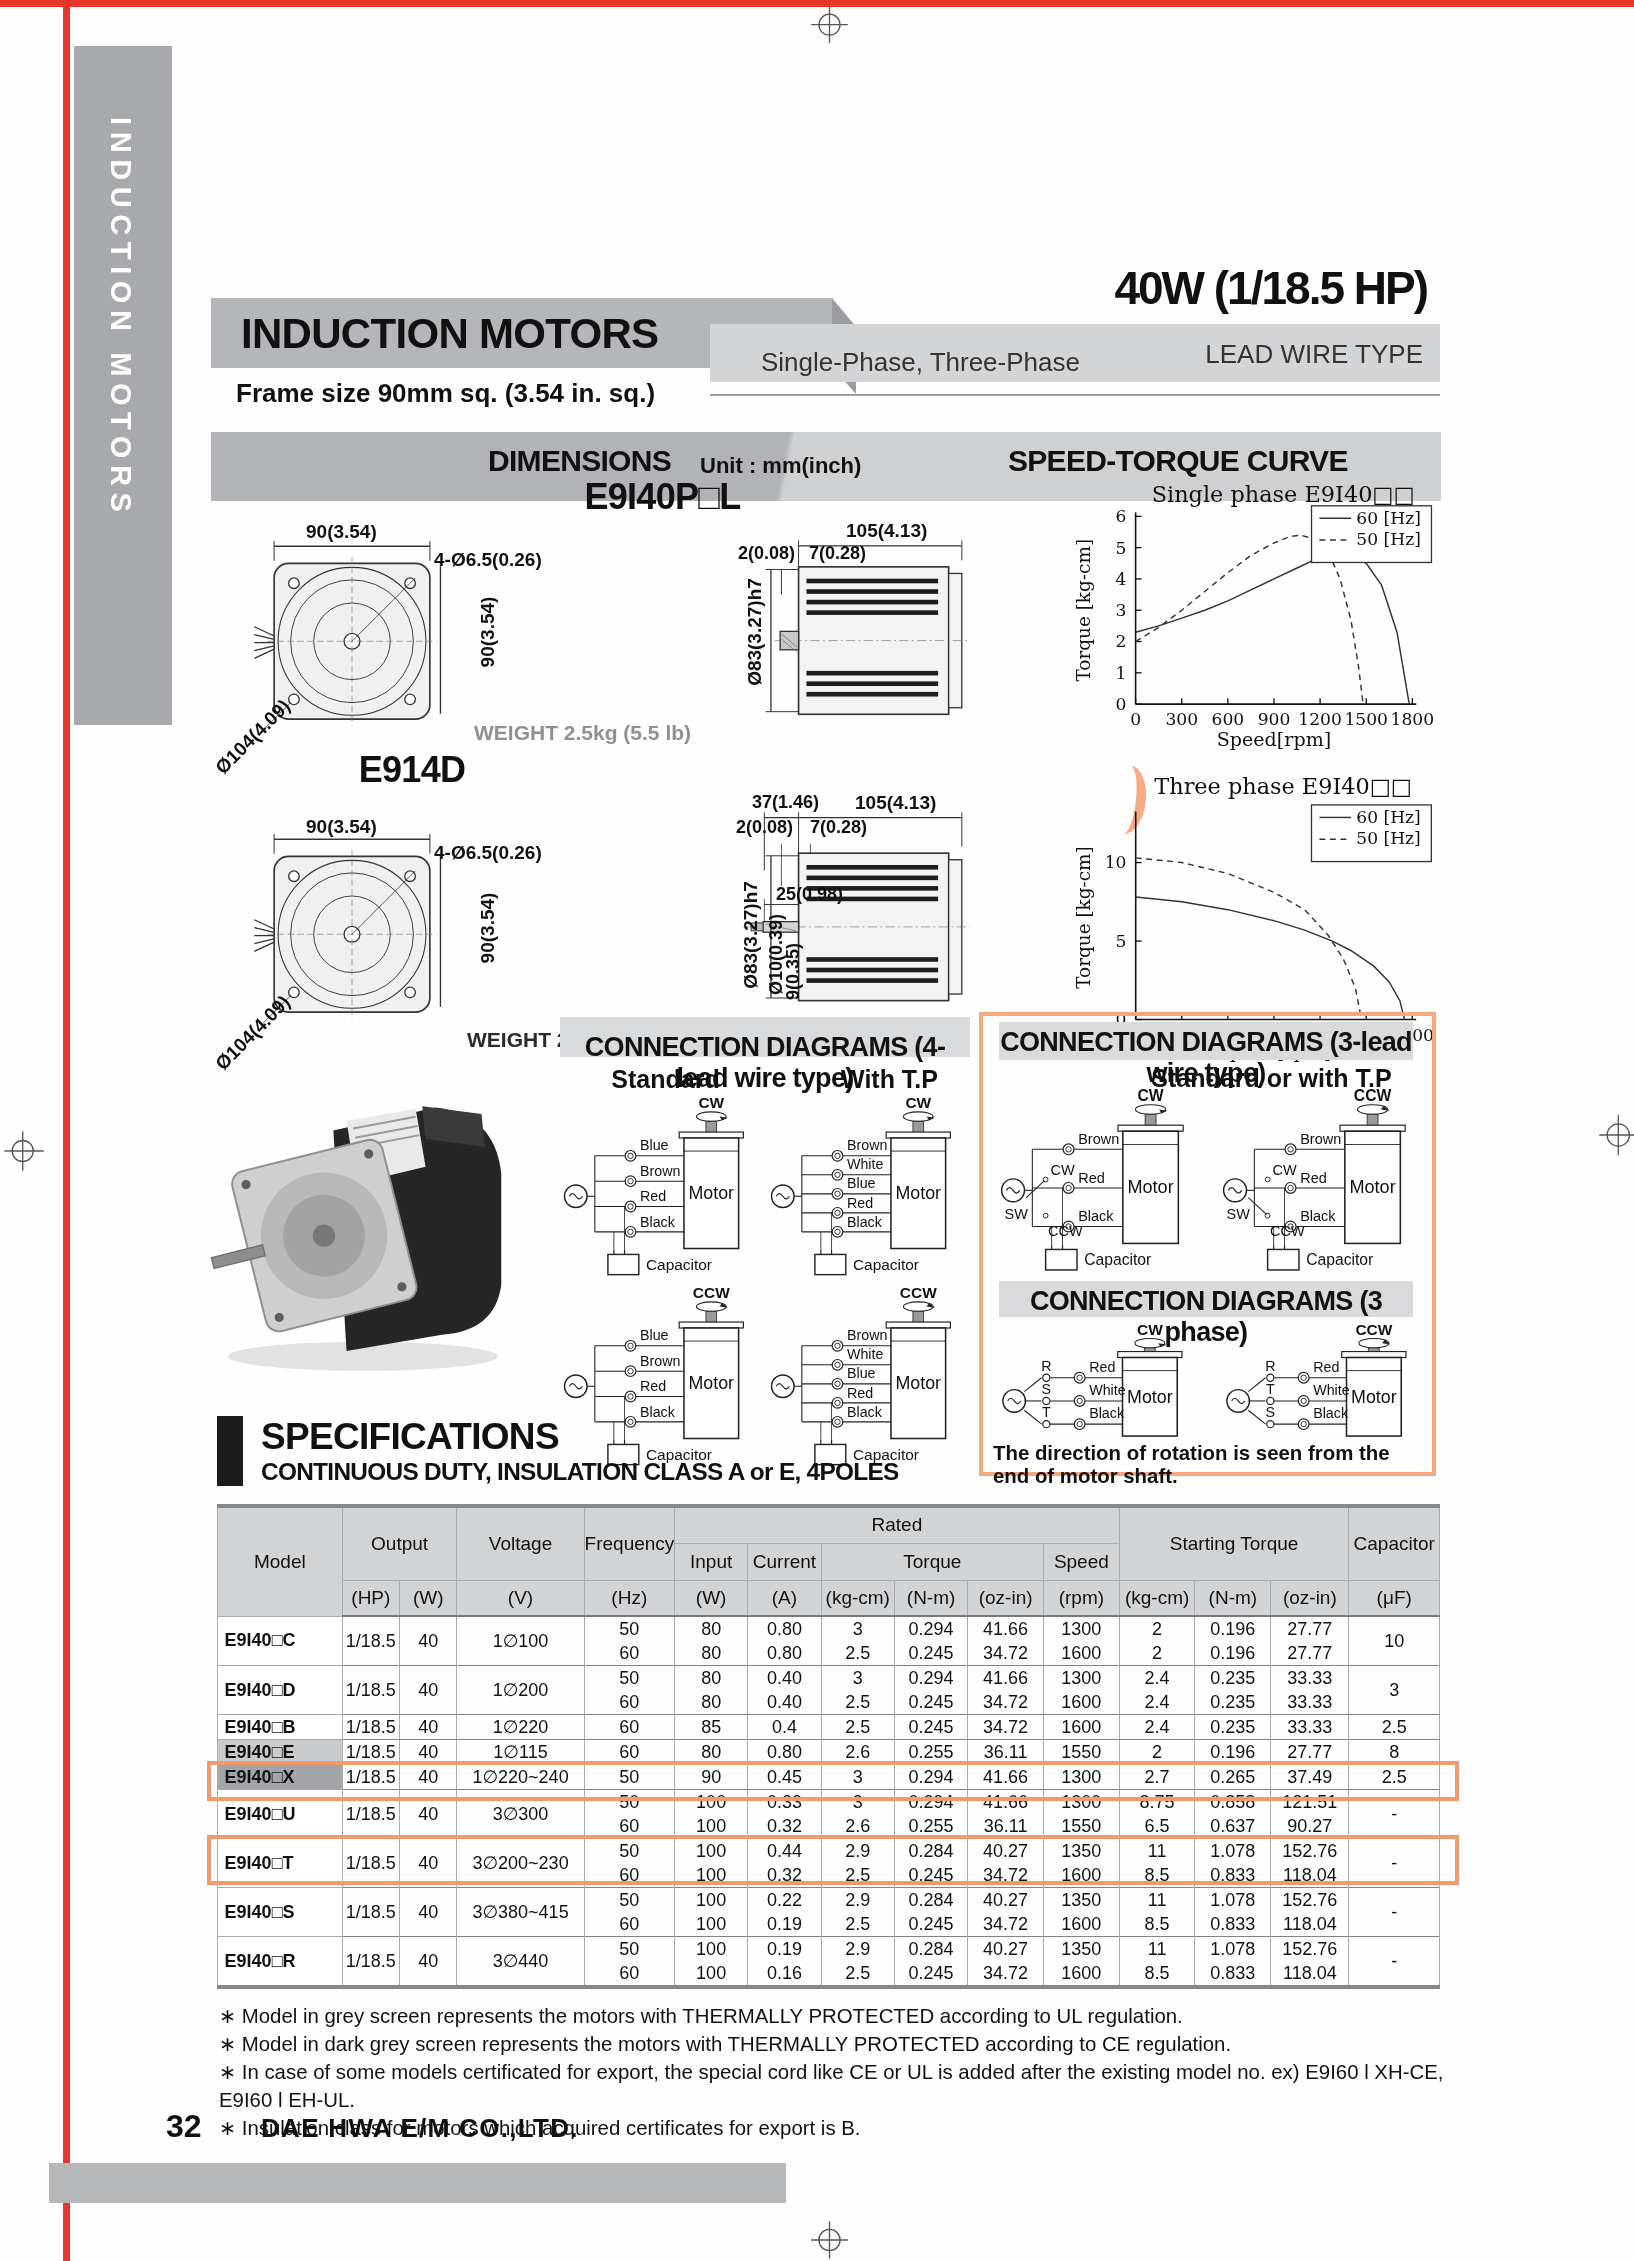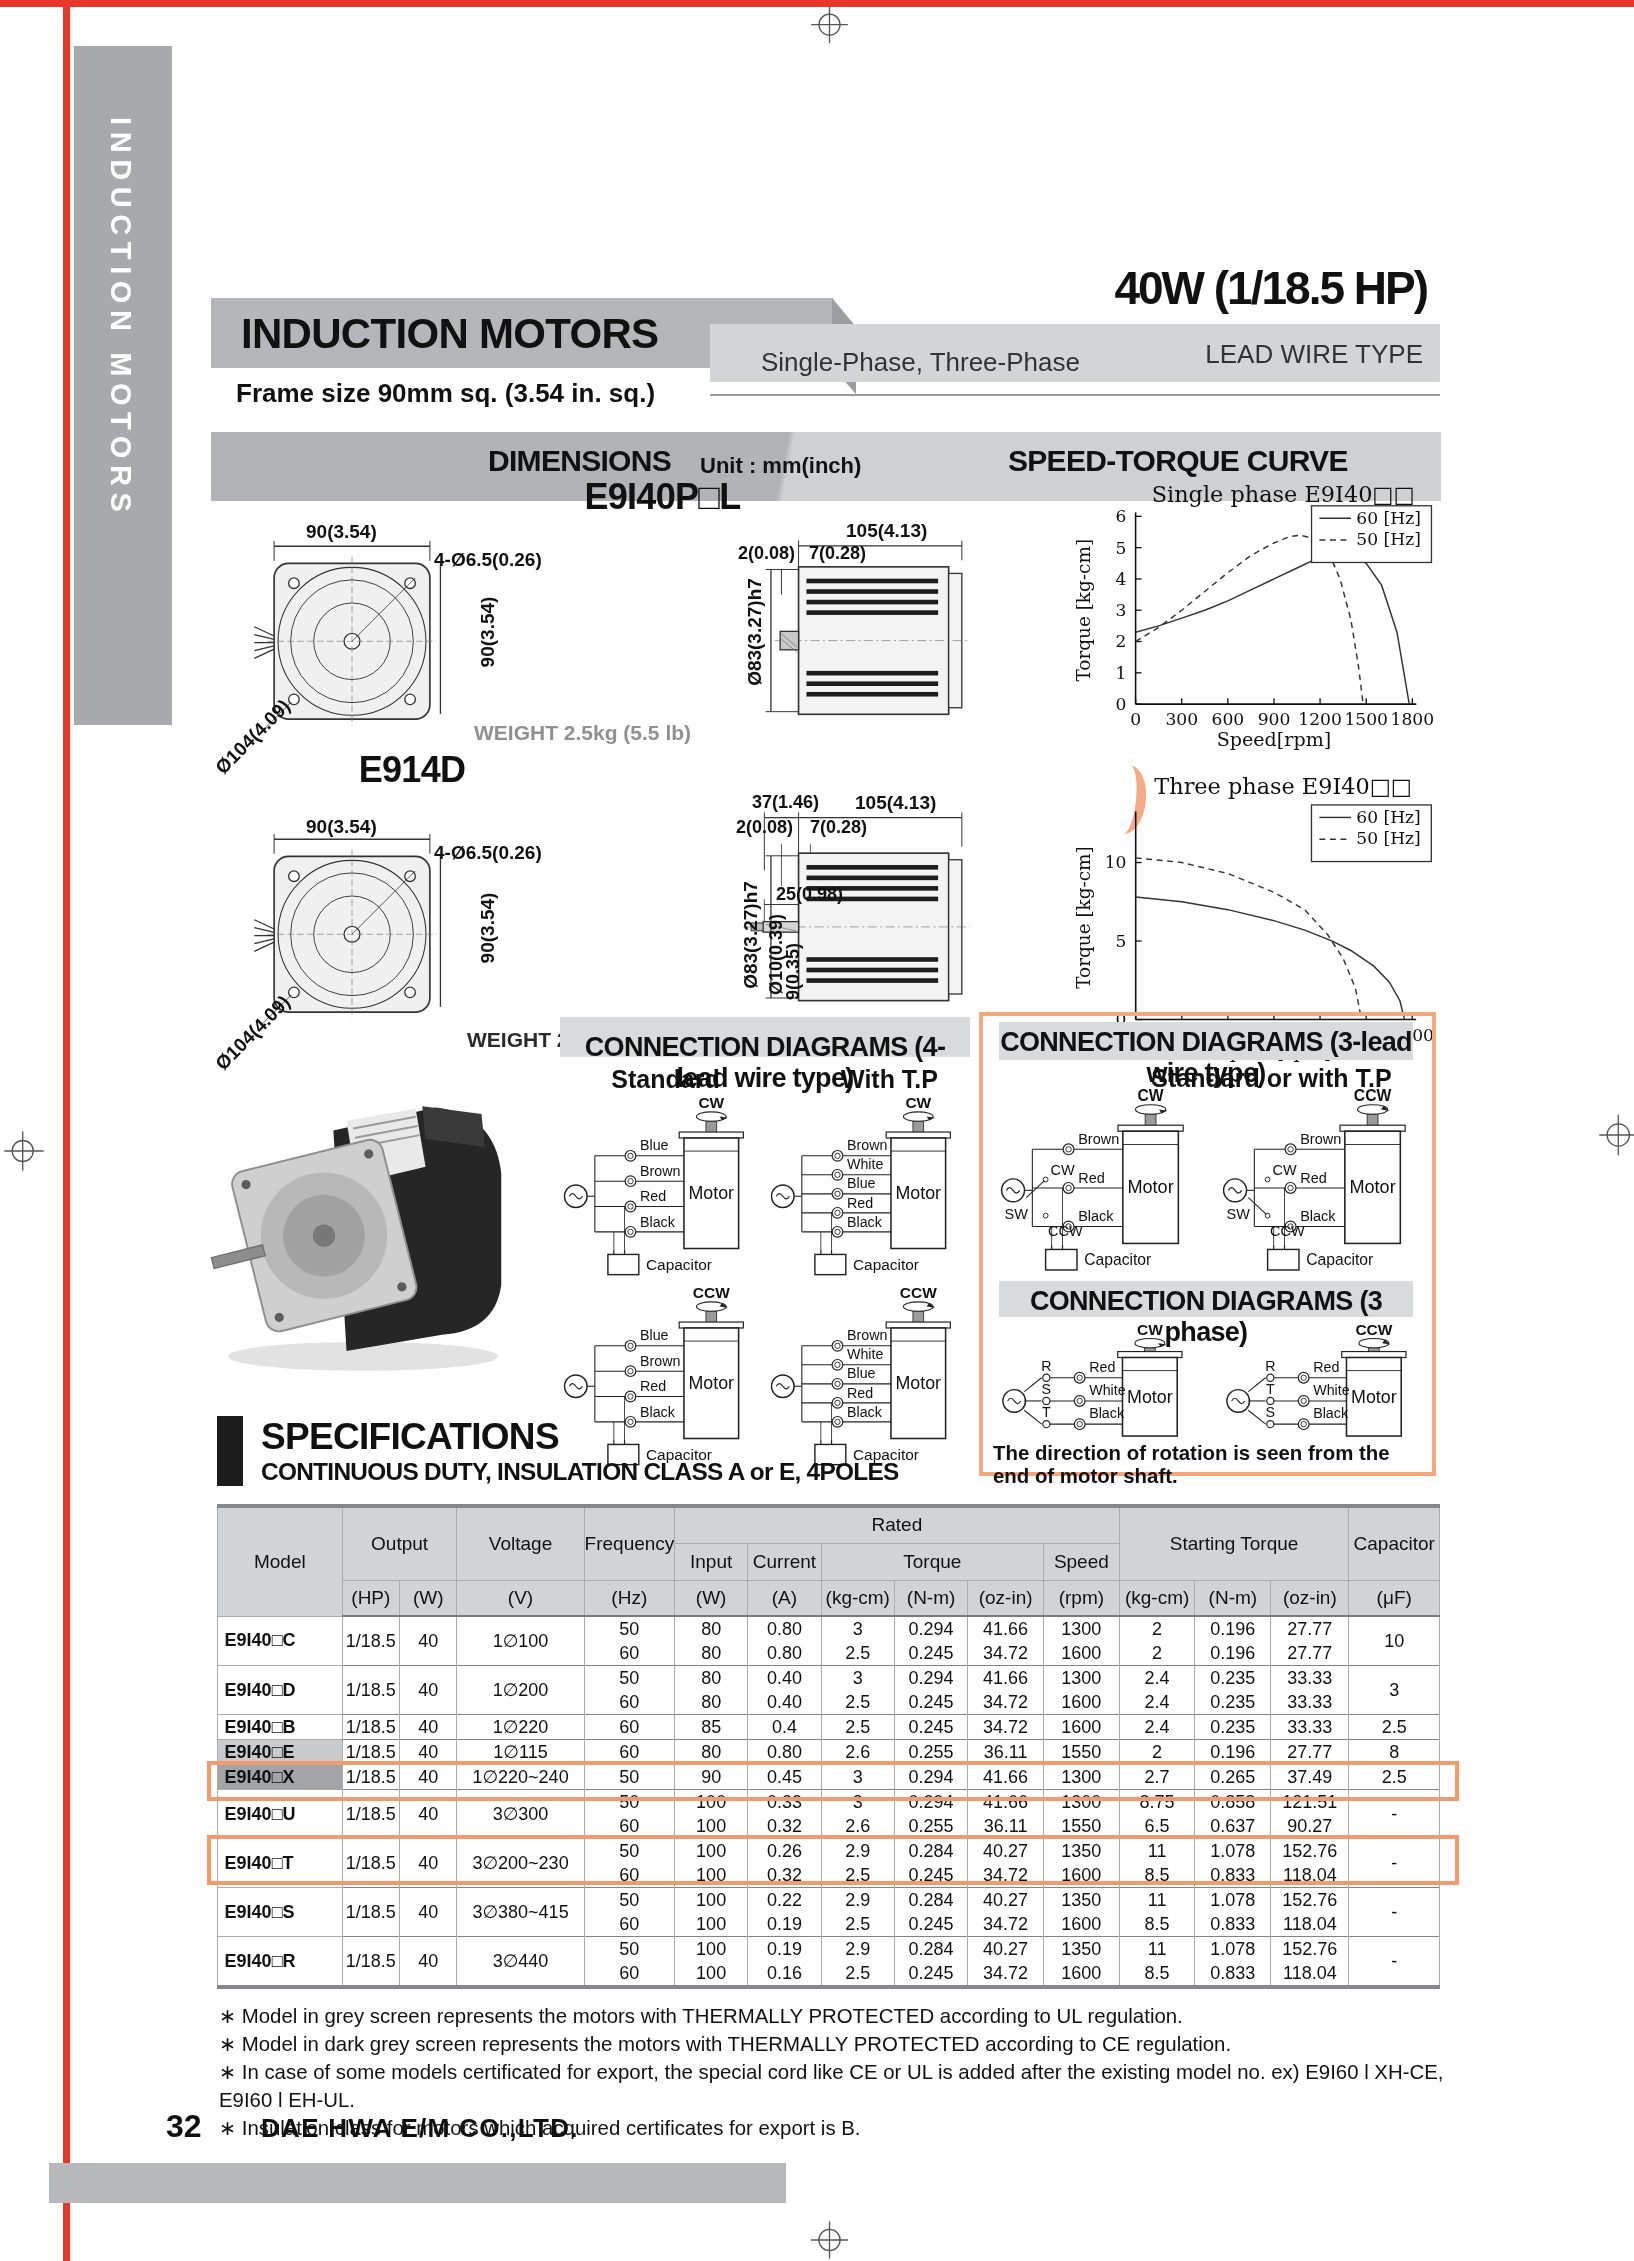--- a/index.html
+++ b/index.html
@@ -883,21 +883,21 @@
             <td>0.637</td>
             <td>90.27</td>
           </tr>
           <tr class="grp-first">
             <th rowspan="2" class="model">E9I40□T</th>
             <td rowspan="2">1/18.5</td>
             <td rowspan="2">40</td>
             <td rowspan="2">3∅200~230</td>
             <td>50</td>
             <td>100</td>
-            <td>0.26</td>
+            <td>0.44</td>
             <td>2.9</td>
             <td>0.284</td>
             <td>40.27</td>
             <td>1350</td>
             <td>11</td>
             <td>1.078</td>
             <td>152.76</td>
             <td rowspan="2">-</td>
           </tr>
           <tr>

